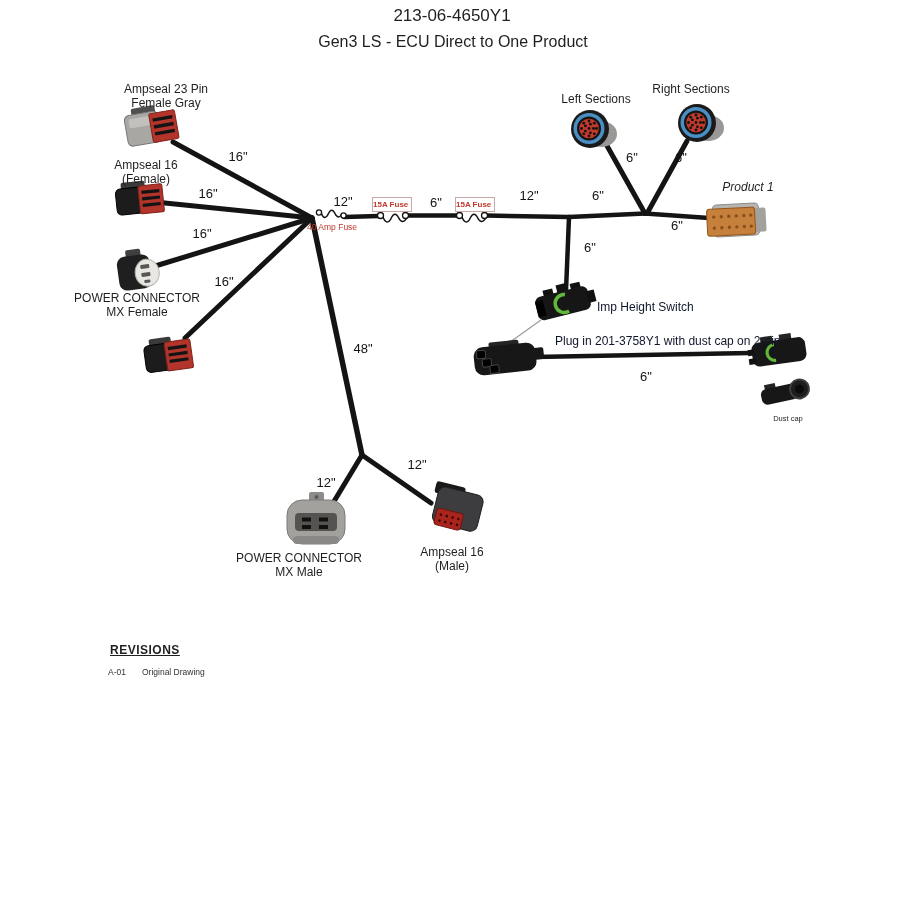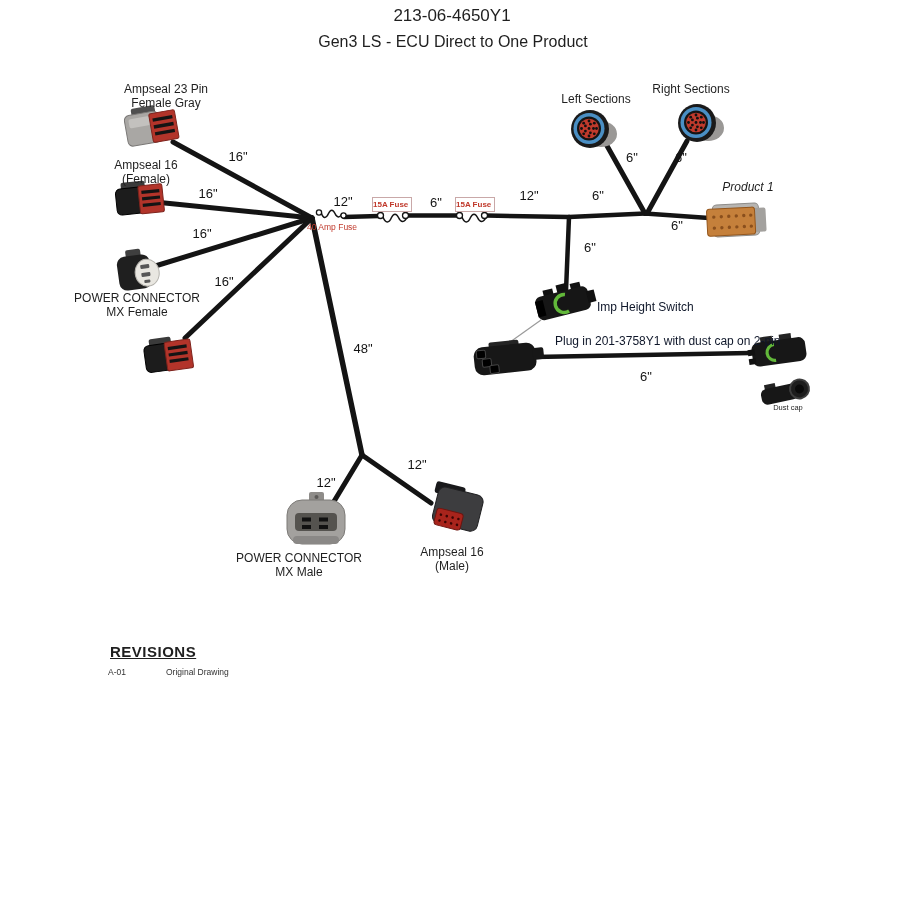--- a/index.html
+++ b/index.html
@@ -9,24 +9,24 @@
   .lbl{position:absolute;font-size:12px;line-height:1.18;text-align:center;
        transform:translateX(-50%);white-space:nowrap;color:#1f1f1f;}
   .lbl-left{position:absolute;font-size:12px;line-height:1.18;text-align:left;
        white-space:nowrap;color:#0f172a;}
   .wl{position:absolute;font-size:13px;transform:translateX(-50%);white-space:nowrap;color:#141414;}
   .title1{position:absolute;left:452px;top:6px;transform:translateX(-50%);font-size:17px;}
   .title2{position:absolute;left:453px;top:33px;transform:translateX(-50%);font-size:16px;}
   .fusebox{position:absolute;width:38px;height:13px;background:#ffffff;border:1px solid #c9a8a8;
        color:#c0392b;font-size:8px;font-weight:bold;text-align:left;line-height:13px;white-space:nowrap;}
   .fusetext{position:absolute;color:#c0392b;font-size:8.5px;white-space:nowrap;}
-  .rev-head{position:absolute;left:110px;top:643px;font-size:15px;font-weight:bold;
+  .rev-head{position:absolute;left:110px;top:643px;font-size:12px;font-weight:bold;
        text-decoration:underline;letter-spacing:.5px;}
   .rev-row{position:absolute;left:108px;top:667px;font-size:8.5px;color:#333;}
-  .rev-desc{margin-left:40px;}
+  .rev-desc{margin-left:16px;}
   .small{font-size:7.5px;}
 </style>
 </head>
 <body>
 
 <div id="page">
 
   <svg width="900" height="900" viewBox="0 0 900 900">
 
     <g stroke="#141414" stroke-linecap="round" fill="none">
@@ -260,21 +260,21 @@
   </div>
   <div class="lbl" style="left:137px;top:291px;">
     <div>POWER CONNECTOR</div>
     <div>MX Female</div>
   </div>
   <div class="lbl" style="left:596px;top:92px;">Left Sections</div>
   <div class="lbl" style="left:691px;top:82px;text-align:center;">Right Sections</div>
   <div class="lbl" style="left:748px;top:180px;font-style:italic;">Product 1</div>
   <div class="lbl-left" style="left:597px;top:300px;">Imp Height Switch</div>
   <div class="lbl-left" style="left:555px;top:334px;">Plug in 201-3758Y1 with dust cap on 2-pin</div>
-  <div class="lbl small" style="left:788px;top:404px;">Dust cap</div>
+  <div class="lbl small" style="left:788px;top:415px;">Dust cap</div>
   <div class="lbl" style="left:299px;top:551px;">
     <div>POWER CONNECTOR</div>
     <div>MX Male</div>
   </div>
   <div class="lbl" style="left:452px;top:545px;">
     <div>Ampseal 16</div>
     <div>(Male)</div>
   </div>
 
   <div class="fusebox" style="left:372px;top:197px;">15A Fuse</div>

